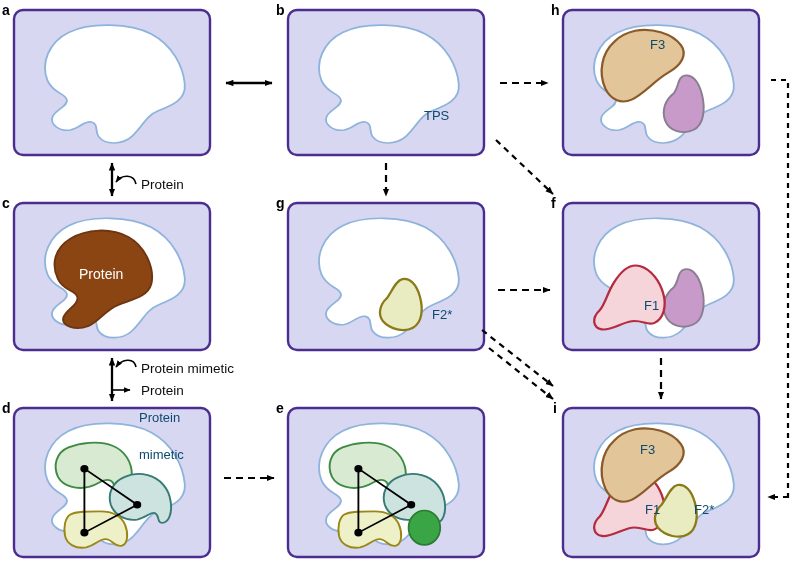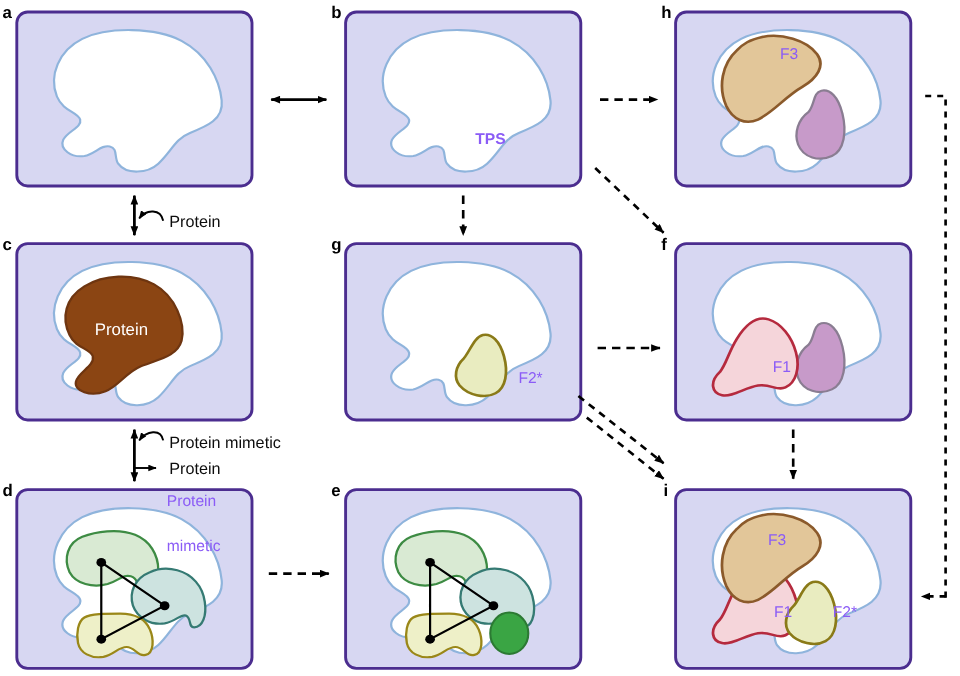--- a/index.html
+++ b/index.html
@@ -11,21 +11,21 @@
   #figure{position:absolute;left:0;top:0;width:800px;height:563px;}
   .panel-letter{
     position:absolute;font-weight:bold;font-size:14px;color:#000;
     font-family:"Liberation Sans", sans-serif;line-height:1;
   }
   .edge-label{
     position:absolute;font-size:13.5px;color:#0d0d0d;
     font-family:"Liberation Sans", sans-serif;white-space:nowrap;line-height:1.12;
   }
   .in-label{
-    position:absolute;font-size:13px;color:#8b5cf6;
+    position:absolute;font-size:13px;color:#0c4a6e;
     font-family:"Liberation Sans", sans-serif;white-space:nowrap;
     text-align:center;line-height:1.15;pointer-events:none;
   }
   .in-label.light{color:#ffffff;}
   svg{display:block;}
 </style>
 </head>
 <body>
 
 <div id="figure">
@@ -255,21 +255,21 @@
 <span class="panel-letter" style="left:276px;top:196px;">g</span>
 <span class="panel-letter" style="left:551px;top:196px;">f</span>
 <span class="panel-letter" style="left:2px;  top:401px;">d</span>
 <span class="panel-letter" style="left:276px;top:401px;">e</span>
 <span class="panel-letter" style="left:553px;top:401px;">i</span>
 
 <span class="edge-label" style="left:141px;top:177px;">Protein</span>
 <span class="edge-label" style="left:141px;top:361px;text-align:center;">Protein mimetic</span>
 <span class="edge-label" style="left:141px;top:383px;">Protein</span>
 
-<span class="in-label" style="left:396px;top:109px;font-weight:bold;">TPS</span>
+<span class="in-label" style="left:424px;top:109px;">TPS</span>
 
 <span class="in-label light" style="left:79px;top:266px;font-size:14px;">Protein</span>
 
 <span class="in-label" style="left:139px;top:411px;">Protein</span>
 <span class="in-label" style="left:139px;top:448px;">mimetic</span>
 
 <span class="in-label" style="left:432px;top:308px;">F2*</span>
 
 <span class="in-label" style="left:650px;top:38px;">F3</span>
 

